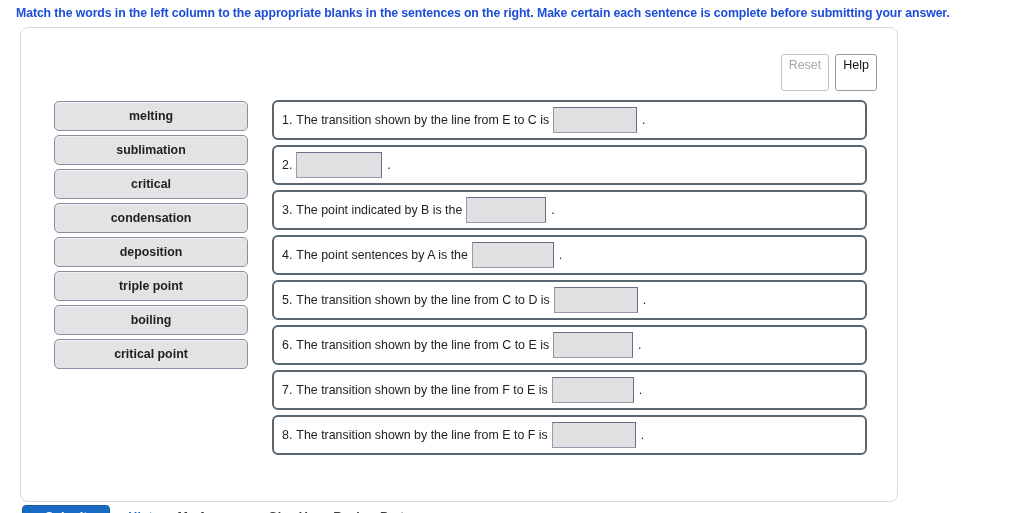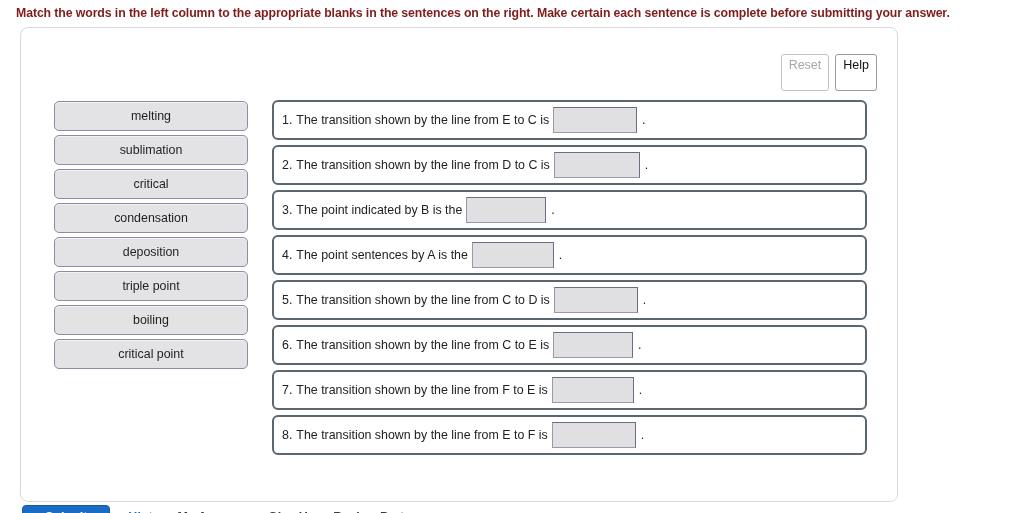--- a/index.html
+++ b/index.html
@@ -17,21 +17,21 @@
   }
 
   
   .instruction {
     position: absolute;
     left: 16px;
     top: 6px;
     width: 1000px;
     font-size: 12.3px;
     font-weight: bold;
-    color: #7f1d1d;
+    color: #1d4ed8;
     letter-spacing: -0.1px;
     white-space: nowrap;
   }
 
   
   .panel {
     position: absolute;
     left: 20px;
     top: 27px;
     width: 878px;
@@ -79,21 +79,21 @@
     position: relative;
     height: 30px;
     margin-bottom: 4px;
     background: #e3e3e5;
     border: 1px solid #8e8ca3;
     border-radius: 5px;
     display: flex;
     align-items: center;
     justify-content: center;
     font-size: 12.4px;
-    font-weight: normal;
+    font-weight: bold;
     color: #1f1f1f;
     box-sizing: border-box;
     cursor: grab;
     box-shadow: inset 0 1px 0 #f2f2f4;
   }
 
   
   .sentence-column {
     position: absolute;
     left: 251px;
@@ -211,21 +211,20 @@
 
   <div class="sentence-column">
       <div class="sentence-row">
         <span class="sentence-text pre-gap">1.</span>
         <span class="sentence-text pre-gap">The transition shown by the line from E to C is</span>
         <span class="blank" style="width: 84px;"></span>
         <span class="period">.</span>
       </div>
       <div class="sentence-row">
         <span class="sentence-text pre-gap">2.</span>
-        <span class="sentence-text pre-gap">The transition shown by the line from D to C is</span>
         <span class="blank" style="width: 86px;"></span>
         <span class="period">.</span>
       </div>
       <div class="sentence-row">
         <span class="sentence-text pre-gap">3.</span>
         <span class="sentence-text pre-gap">The point indicated by B is the</span>
         <span class="blank" style="width: 80px;"></span>
         <span class="period">.</span>
       </div>
       <div class="sentence-row">

